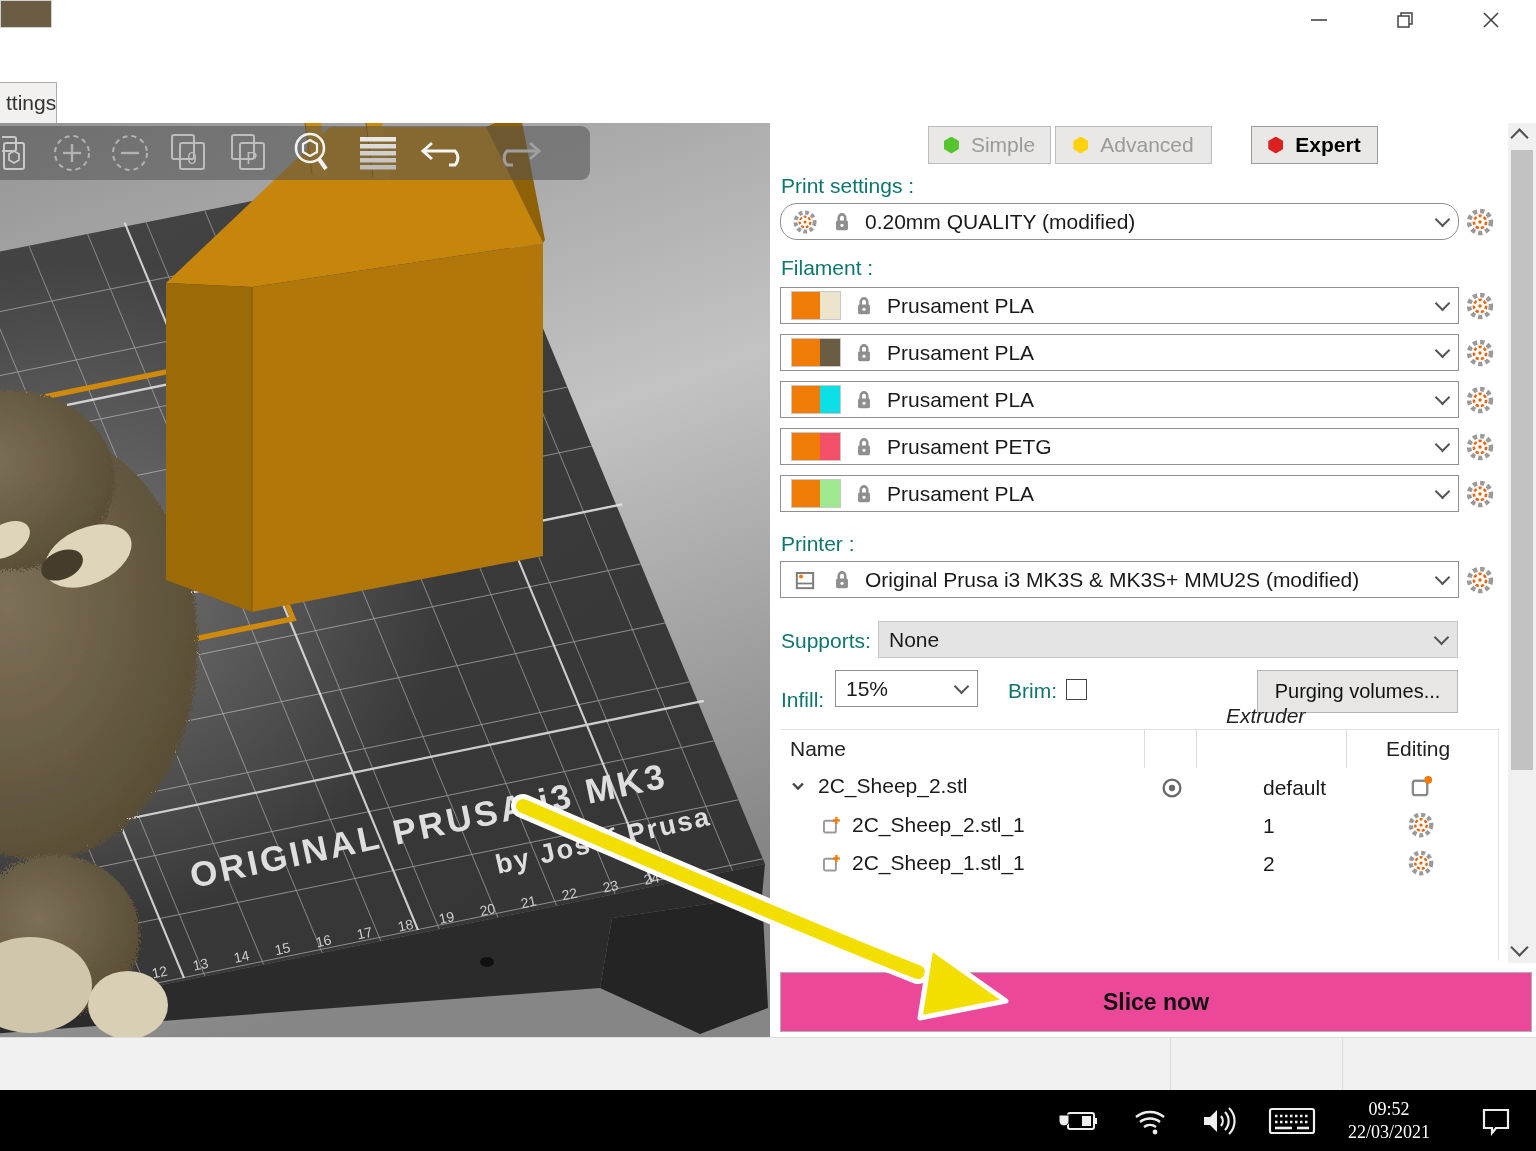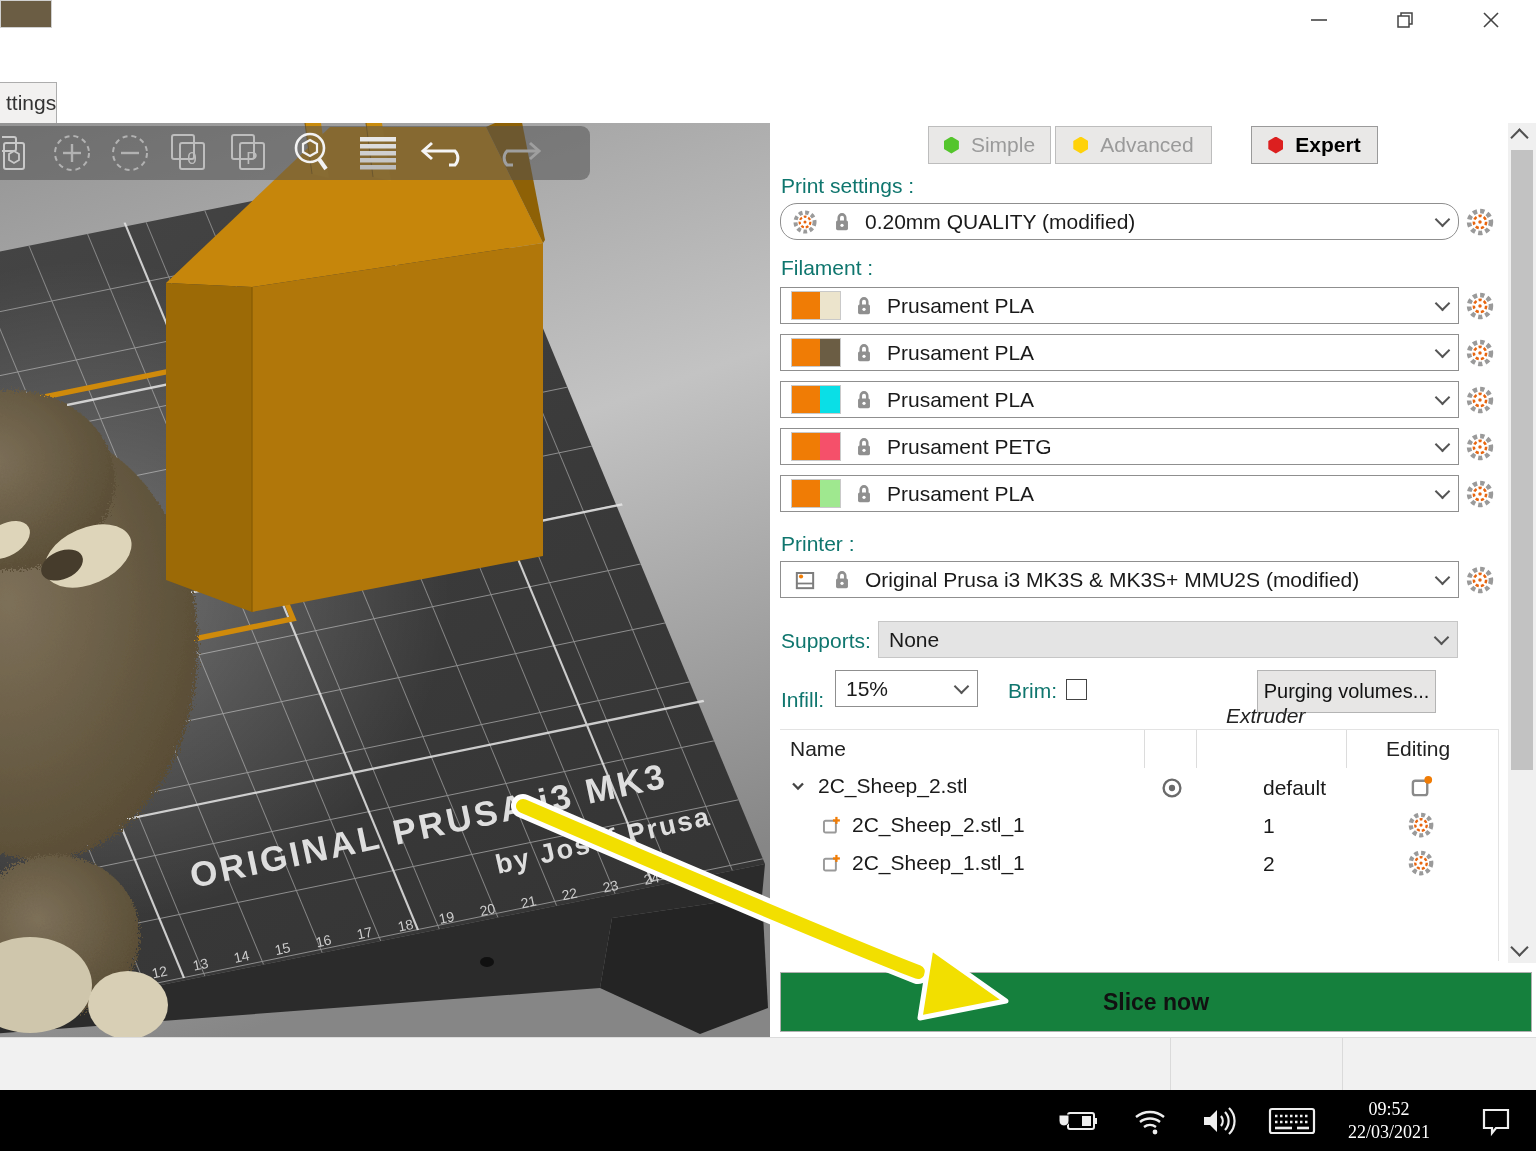--- a/index.html
+++ b/index.html
@@ -38,21 +38,21 @@
   .btn{background:#e7e6e5;border:1px solid #b4b4b4;display:flex;align-items:center;
        justify-content:center;font-size:20px;color:#111;box-sizing:border-box;}
   #brimbox{width:21px;height:21px;border:1px solid #444;background:#fff;box-sizing:border-box;}
   
   .th{font-size:21px;color:#222;text-align:right;}
   .cell{font-size:21px;color:#1a1a1a;display:flex;align-items:center;gap:8px;}
   .tswatch{width:50px;height:26px;display:inline-block;border:1px solid #d0d0d0;}
   .colsep{width:1px;background:#dcdcdc;top:730px;height:38px;}
   #tableframe{border-right:1px solid #e3e3e3;border-top:1px solid #e3e3e3;}
   
-  #slicebtn{left:780px;top:972px;width:752px;height:60px;background:#15803d;border:1px solid #b0b0b0;
+  #slicebtn{left:780px;top:972px;width:752px;height:60px;background:#ec4899;border:1px solid #b0b0b0;
             font-weight:bold;font-size:23px;}
   
   #sbar{left:1508px;top:123px;width:28px;height:840px;background:#f0f0f0;}
   #sthumb{left:1511px;top:150px;width:22px;height:620px;background:#c2c2c2;}
   
   #statusbar{left:0;top:1037px;width:1536px;height:53px;background:#f1f1f1;border-top:1px solid #dcdcdc;box-sizing:border-box;}
   .statsep{width:1px;top:1038px;height:52px;background:#dadada;}
   #taskbar{left:0;top:1090px;width:1536px;height:61px;background:#000;display:flex;align-items:center;font-family:Liberation Serif, serif;}
   #clock{color:#fff;font-size:18px;text-align:center;line-height:23px;}
   .overlay{pointer-events:none;}
@@ -410,21 +410,21 @@
   <span class="chev"></span>
 </div>
 
 <div class="abs label" style="left:781px;top:688px;">Infill:</div>
 <div class="abs combo" style="left:835px;top:670px;width:143px;">
   <span class="txt">15%</span>
   <span class="chev"></span>
 </div>
 <div class="abs label" style="left:1008px;top:679px;">Brim:</div>
 <div class="abs" id="brimbox" style="left:1066px;top:679px;"></div>
-<div class="abs btn" style="left:1257px;top:670px;width:179px;height:43px;">
+<div class="abs btn" style="left:1257px;top:670px;width:201px;height:43px;">
   <span>Purging volumes...</span>
 </div>
 
 <div class="abs" id="tableframe" style="left:780px;top:729px;width:718px;height:231px;"></div>
 <div class="abs colsep" style="left:1144px;"></div>
 <div class="abs colsep" style="left:1196px;"></div>
 <div class="abs colsep" style="left:1346px;"></div>
 <div class="abs th" style="left:790px;top:737px;">Name</div>
 <div class="abs th" style="left:1226px;top:704px;font-style:italic;">Extruder</div>
 <div class="abs th" style="left:1386px;top:737px;">Editing</div>

